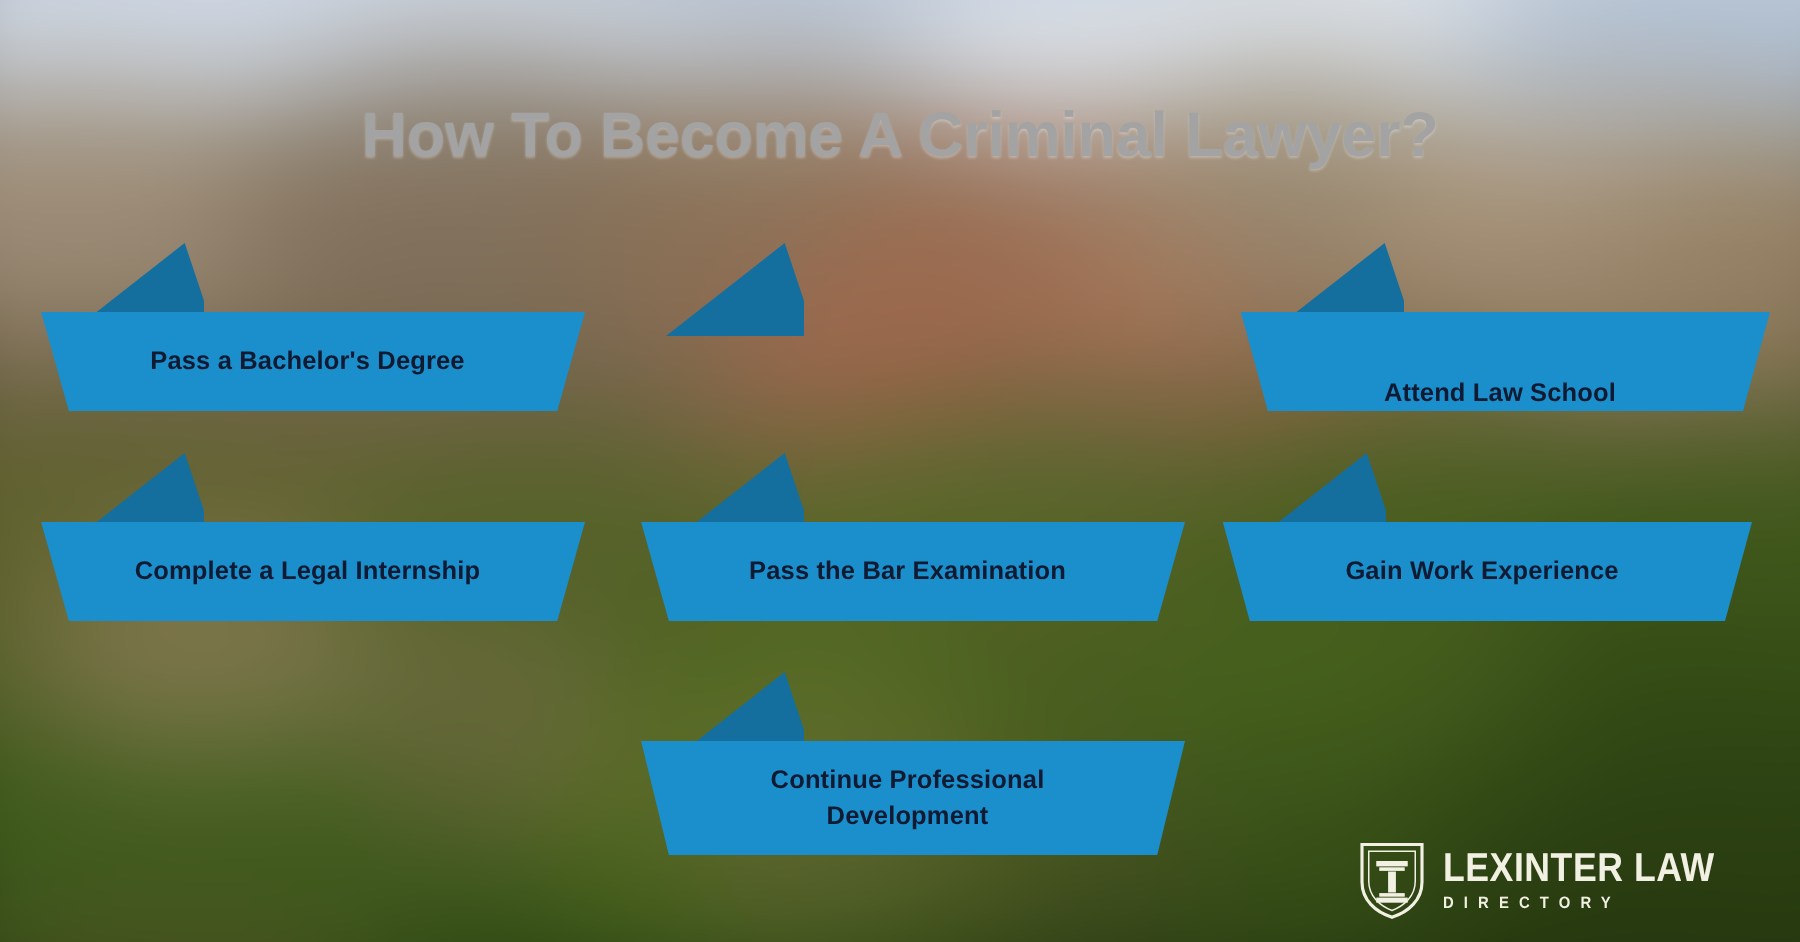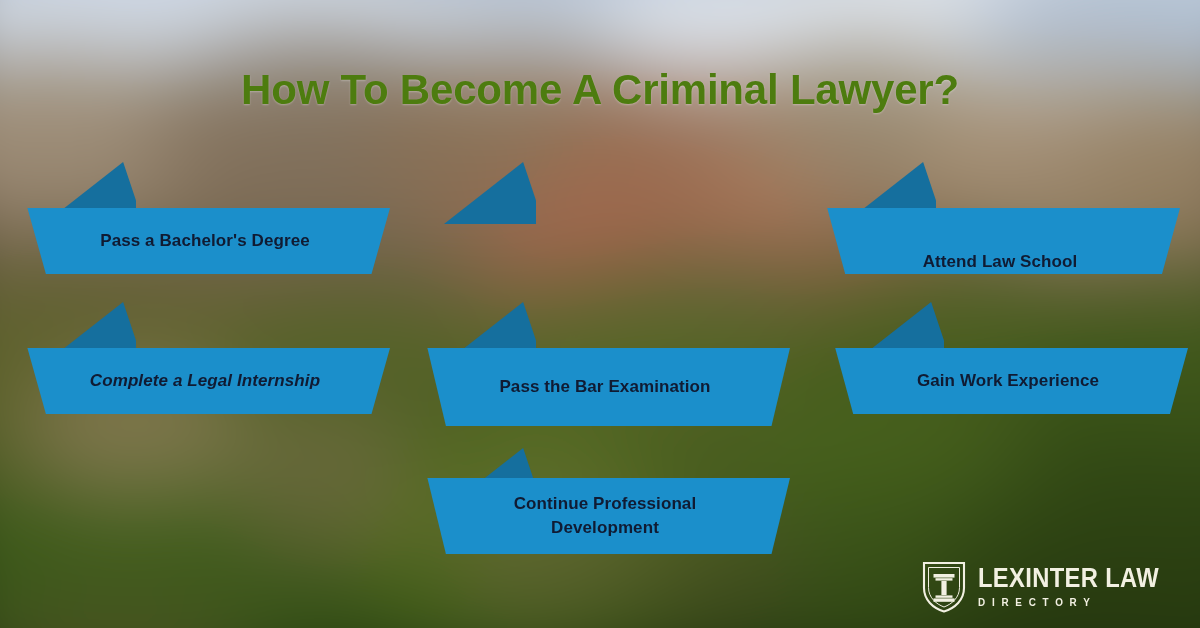--- a/index.html
+++ b/index.html
@@ -93,21 +93,21 @@
   
   #title {
     position: absolute;
     left: 0; right: 0;
     top: 38px;
     z-index: 5;
     text-align: center;
     font-size: 42px;
     font-weight: bold;
     letter-spacing: -0.2px;
-    color: #4d7c0f;
+    color: #a3a3a3;
     text-shadow: 0 1px 2px rgba(255,255,255,.30);
   }
 
   
   .banner {
     position: absolute;
     z-index: 4;
   }
   .fold {
     position: absolute;
@@ -131,21 +131,21 @@
     text-align: center;
     white-space: pre-line;
     padding: 0 16px;
     letter-spacing: .1px;
   }
 
   
   #logo {
     position: absolute;
     z-index: 6;
-    right: 16px;
+    right: 32px;
     bottom: 14px;
     display: flex;
     align-items: center;
     gap: 11px;
   }
   #logo .shield { display: block; }
   #logo .words { display: flex; flex-direction: column; }
   #logo .brand {
     font-size: 27px;
     font-weight: bold;
@@ -229,47 +229,47 @@
     <div class="plate" style="left:0; top:46px; width:360px; height:66px;
                 clip-path: polygon(2% 0%, 100% 0%, 95% 100%, 7% 100%); align-items: flex-end;">
       <span class="txt">Attend Law School</span>
     </div>
   </div>
 
   <div class="banner" style="left:20px; top:302px; width:370px; height:112px;">
     <div class="fold" style="left:24px; top:0; width:92px; height:62px;
                 clip-path: polygon(86% 0%, 100% 62%, 100% 100%, 0% 100%);"></div>
     <div class="plate" style="left:0; top:46px; width:370px; height:66px;
-                clip-path: polygon(2% 0%, 100% 0%, 95% 100%, 7% 100%); font-style: italic;">
+                clip-path: polygon(2% 0%, 100% 0%, 95% 100%, 7% 100%);">
       <span class="txt">Complete a Legal Internship</span>
     </div>
   </div>
 
   <div class="banner" style="left:420px; top:302px; width:370px; height:112px;">
     <div class="fold" style="left:24px; top:0; width:92px; height:62px;
                 clip-path: polygon(86% 0%, 100% 62%, 100% 100%, 0% 100%);"></div>
-    <div class="plate" style="left:0; top:46px; width:370px; height:78px;
+    <div class="plate" style="left:0; top:46px; width:370px; height:66px;
                 clip-path: polygon(2% 0%, 100% 0%, 95% 100%, 7% 100%);">
       <span class="txt">Pass the Bar Examination</span>
     </div>
   </div>
 
-  <div class="banner" style="left:828px; top:302px; width:360px; height:112px;">
+  <div class="banner" style="left:808px; top:302px; width:360px; height:112px;">
     <div class="fold" style="left:24px; top:0; width:92px; height:62px;
                 clip-path: polygon(86% 0%, 100% 62%, 100% 100%, 0% 100%);"></div>
     <div class="plate" style="left:0; top:46px; width:360px; height:66px;
                 clip-path: polygon(2% 0%, 100% 0%, 95% 100%, 7% 100%);">
       <span class="txt">Gain Work Experience</span>
     </div>
   </div>
 
   <div class="banner" style="left:420px; top:448px; width:370px; height:122px;">
     <div class="fold" style="left:24px; top:0; width:92px; height:62px;
                 clip-path: polygon(86% 0%, 100% 62%, 100% 100%, 0% 100%);"></div>
-    <div class="plate" style="left:0; top:30px; width:370px; height:76px;
+    <div class="plate" style="left:0; top:46px; width:370px; height:76px;
                 clip-path: polygon(2% 0%, 100% 0%, 95% 100%, 7% 100%);">
       <span class="txt">Continue Professional
 Development</span>
     </div>
   </div>
 
   <div id="logo">
     <svg class="shield" width="46" height="56" viewBox="0 0 46 56">
       <path d="M3 5 H43 V30 C43 42 34 50 23 53.5 C12 50 3 42 3 30 Z" fill="none" stroke="#F2F0E2" stroke-width="2.1"></path>
       <path d="M7.5 9.5 H38.5 V29.5 C38.5 39.5 31 46 23 49 C15 46 7.5 39.5 7.5 29.5 Z" fill="none" stroke="#F2F0E2" stroke-width="1"></path>

